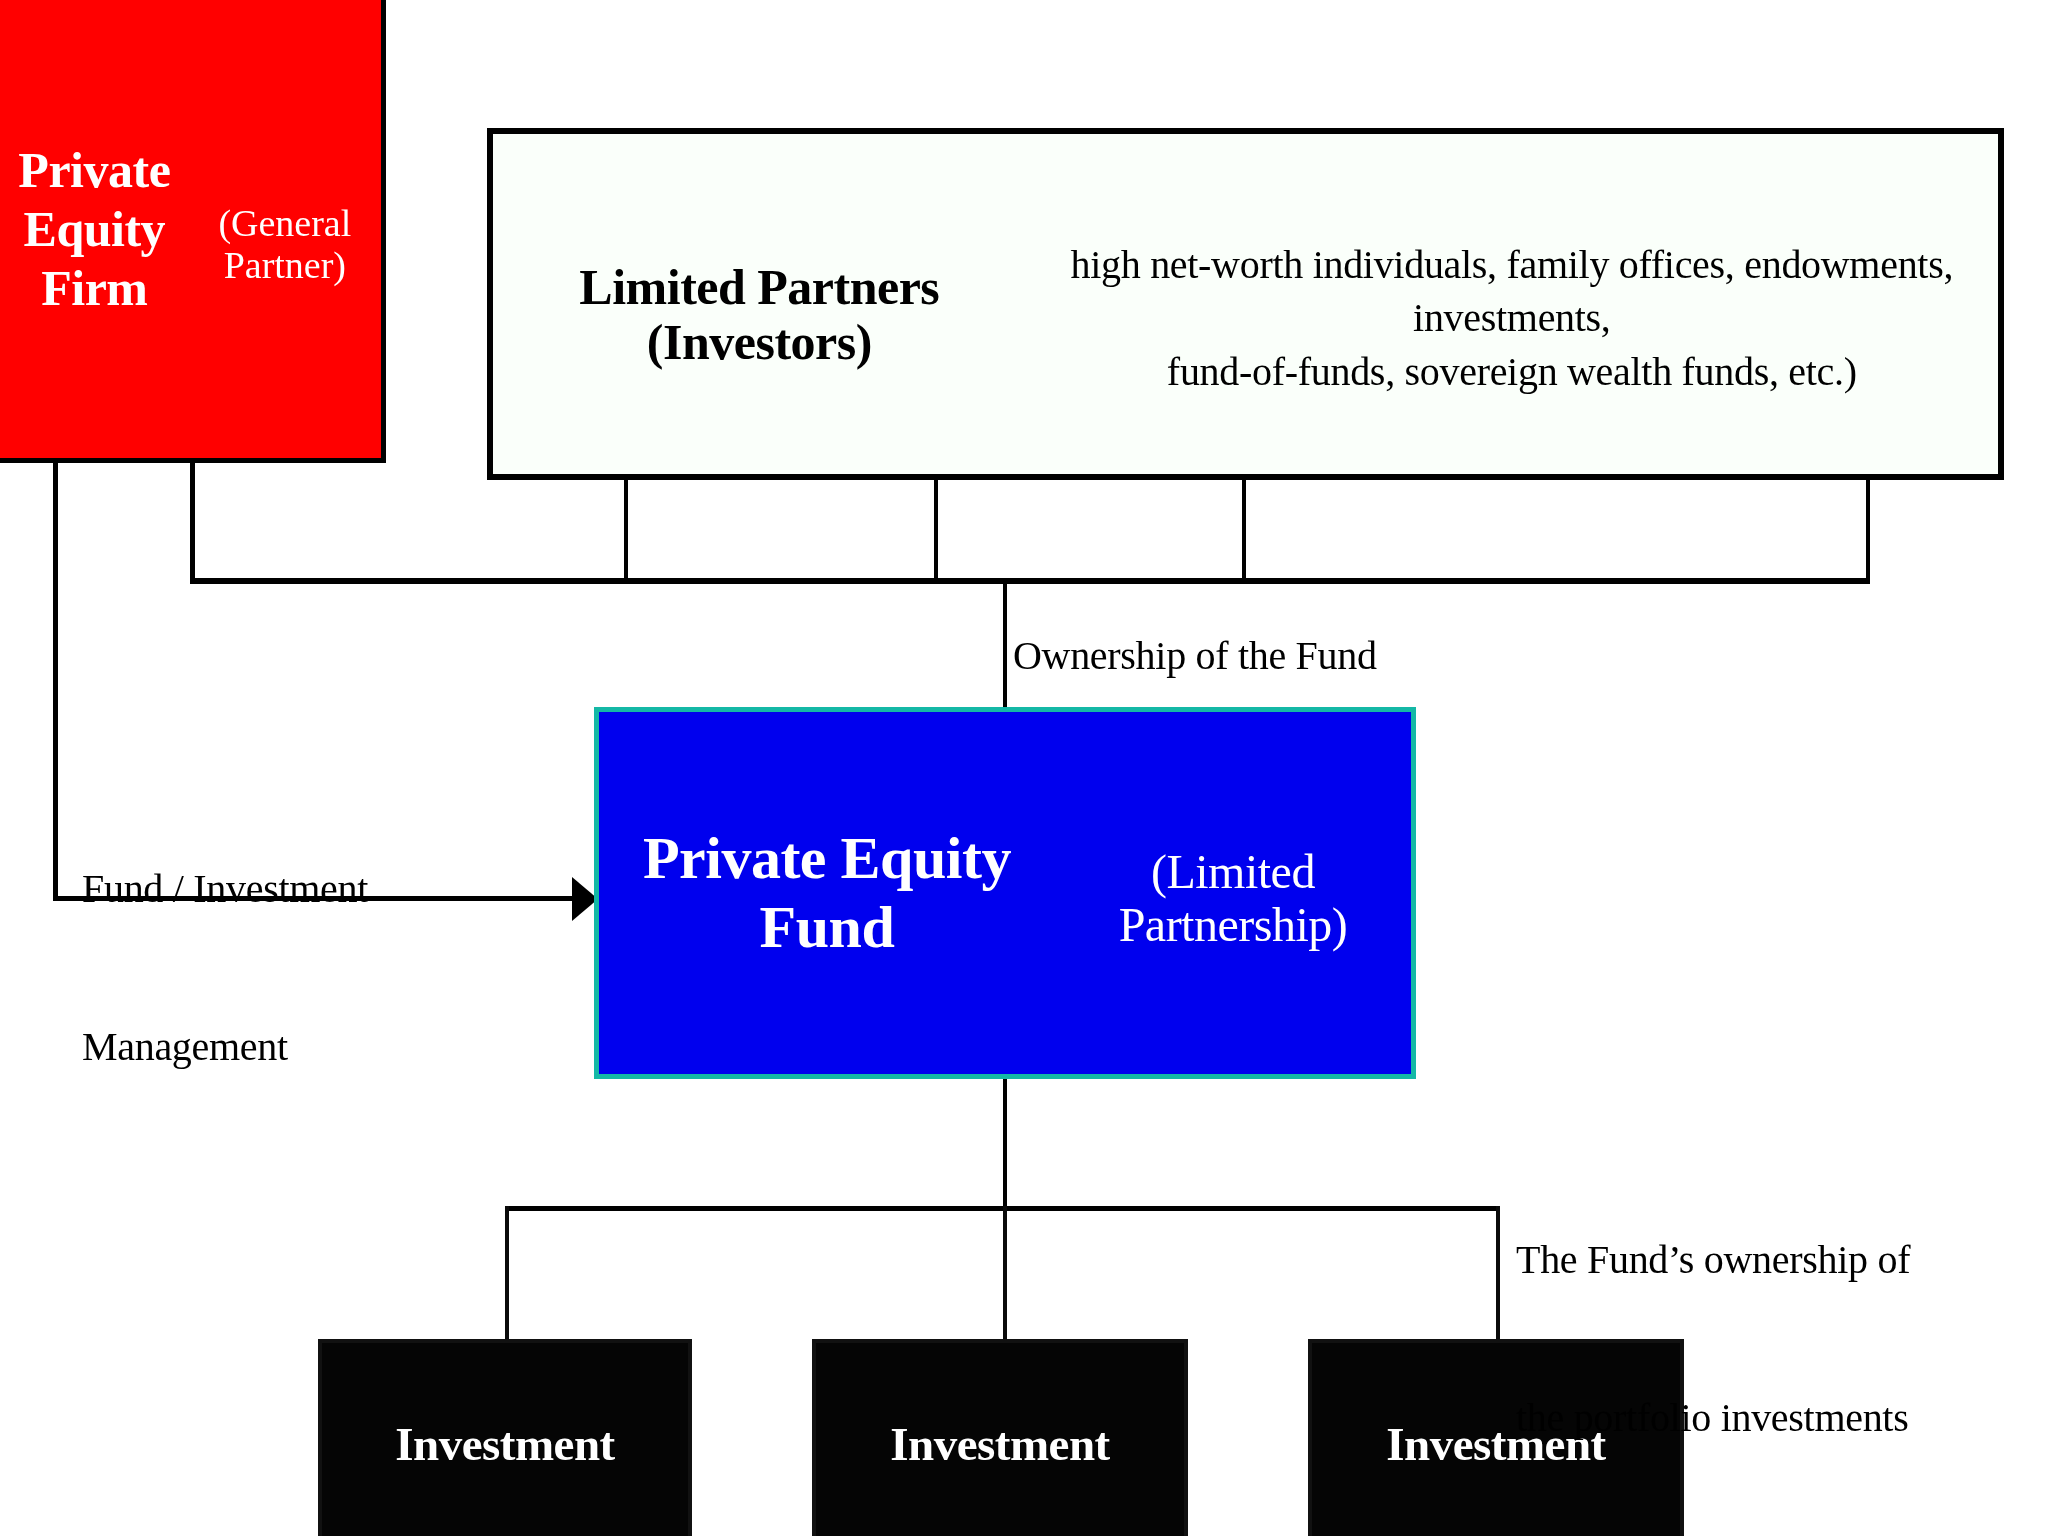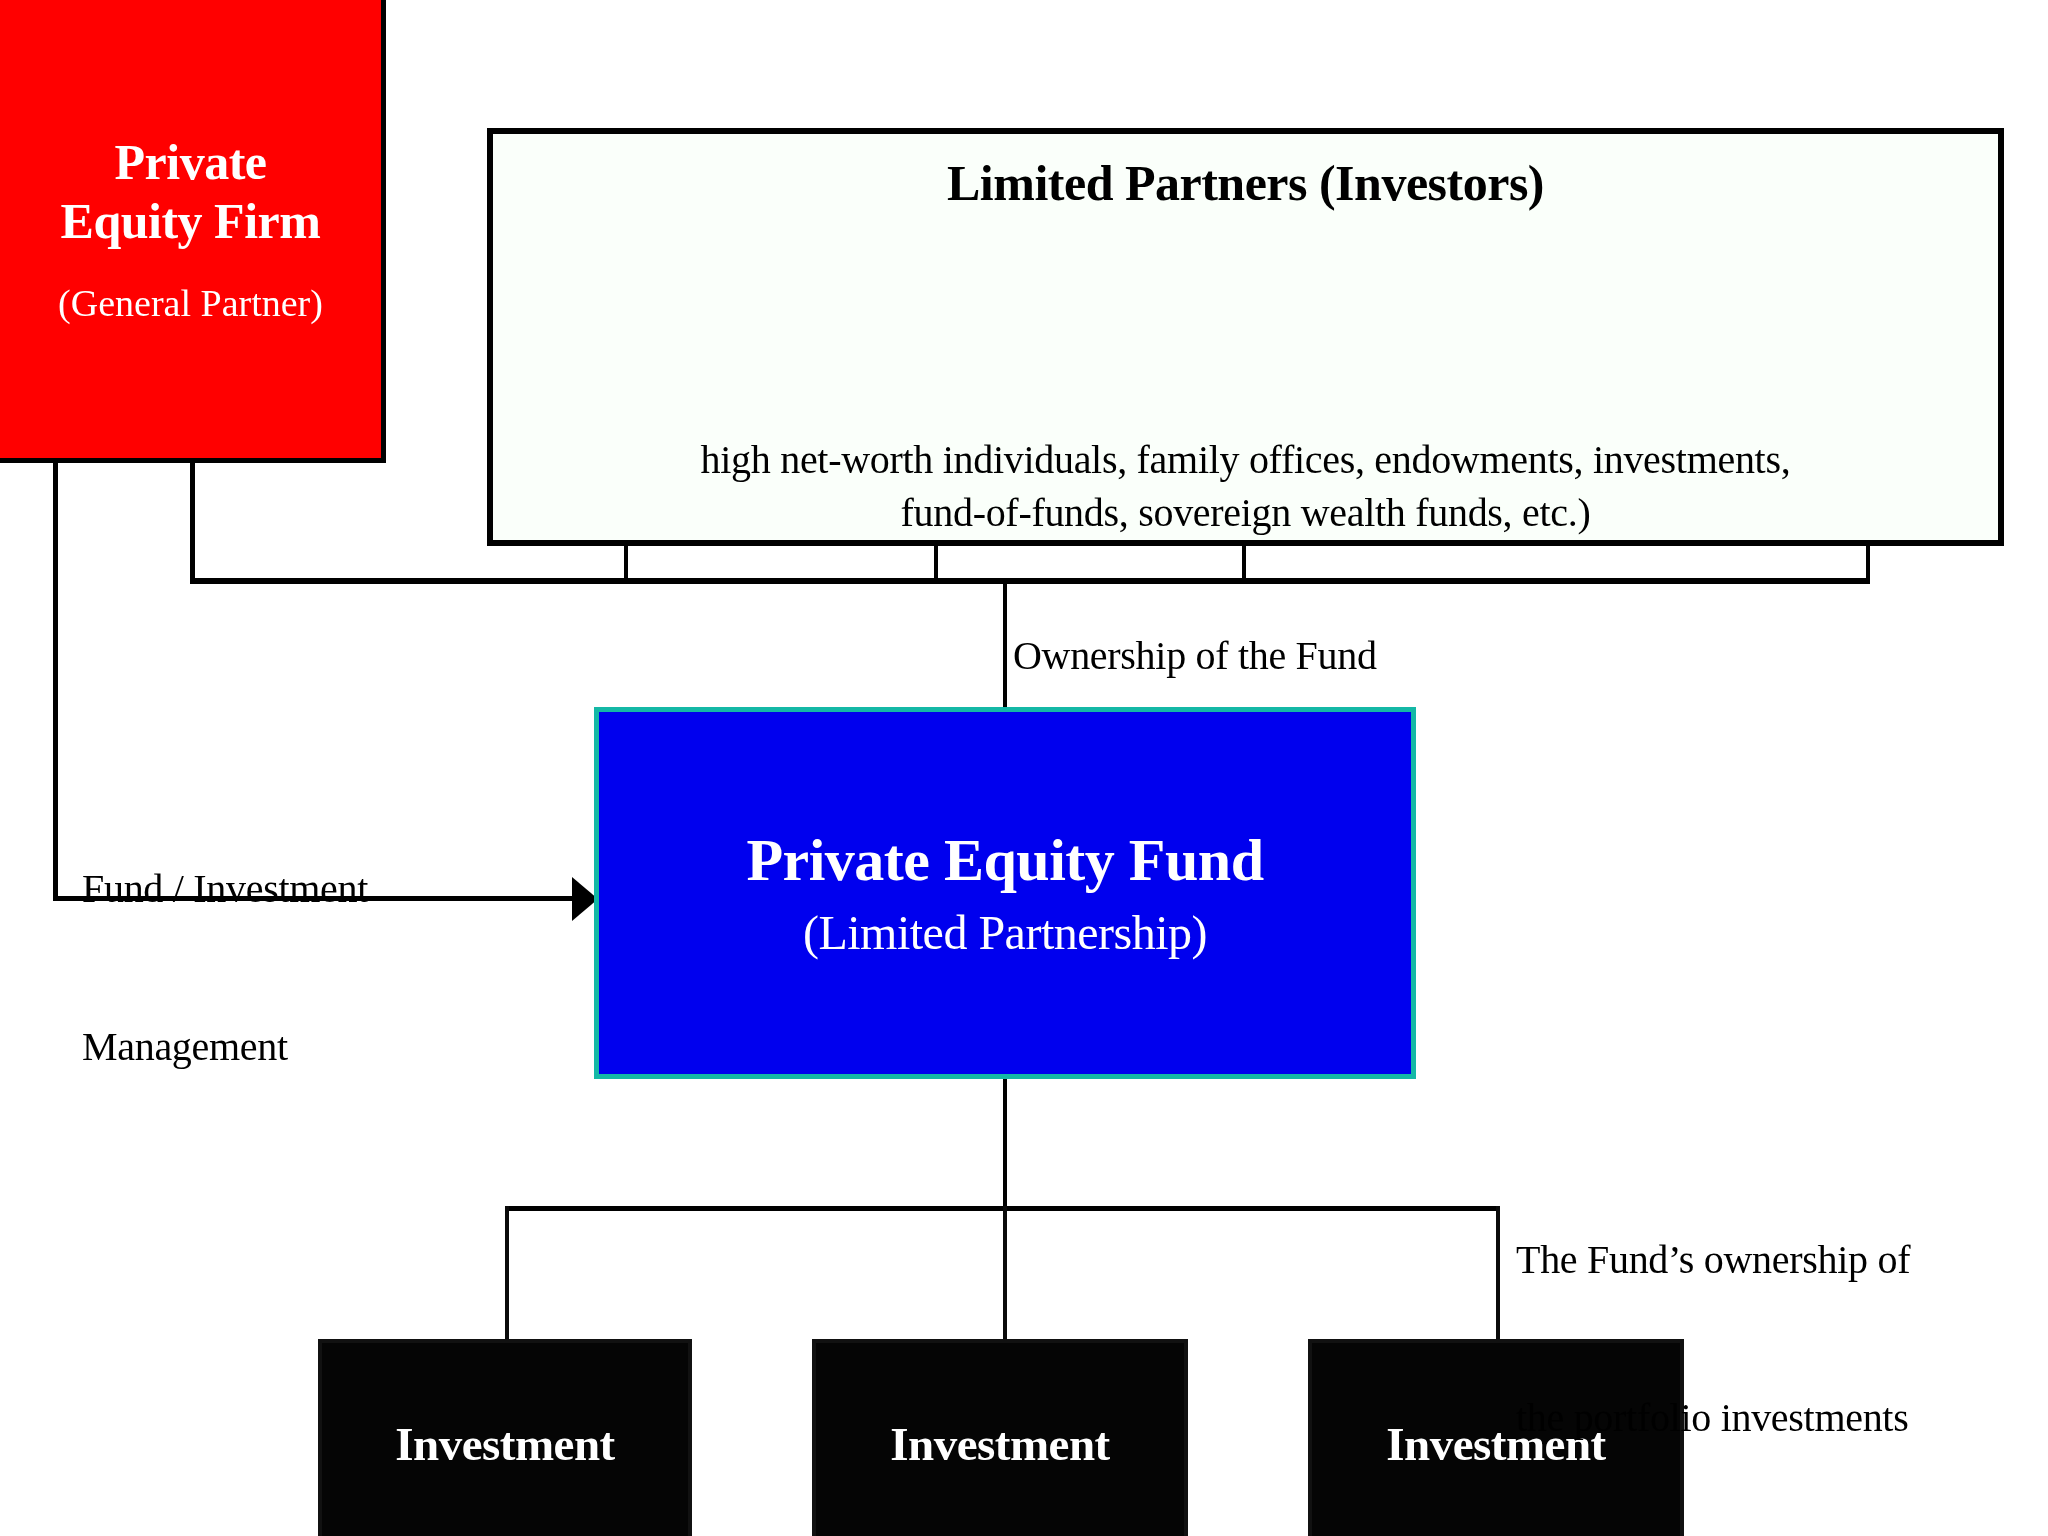--- a/index.html
+++ b/index.html
@@ -13,21 +13,21 @@
     width: 2048px;
     height: 1536px;
     background: #ffffff;
     overflow: hidden;
     font-family: "Liberation Serif", "DejaVu Serif", serif;
   }
   .box {
     position: absolute;
     box-sizing: border-box;
     display: flex;
-    flex-direction: column;
+    flex-direction: row;
     align-items: center;
     justify-content: center;
     text-align: center;
   }
 
   
   #pe-firm {
     left: 0px;
     top: 0px;
     width: 386px;
@@ -48,21 +48,21 @@
     font-size: 38px;
     margin-top: 32px;
     line-height: 1.1;
   }
 
   
   #lp-box {
     left: 487px;
     top: 128px;
     width: 1517px;
-    height: 418px;
+    height: 352px;
     background: #FAFFFA;
     border: 6px solid #000000;
     justify-content: space-between;
     padding-top: 22px;
   }
   #lp-box .title {
     font-weight: bold;
     font-size: 50px;
     line-height: 1.1;
     color: #000;

